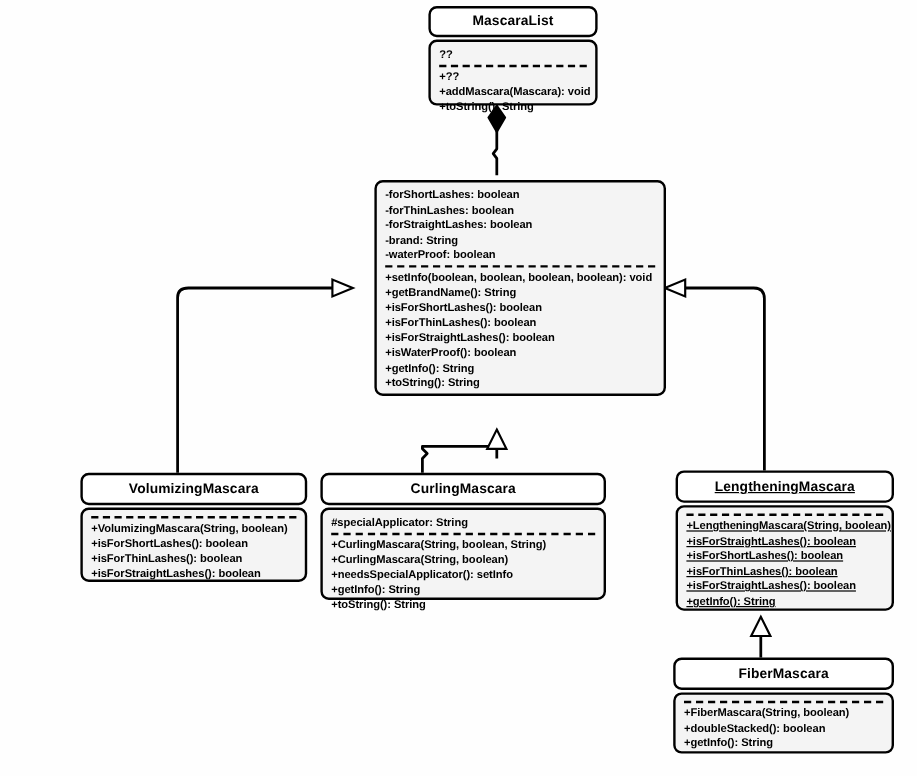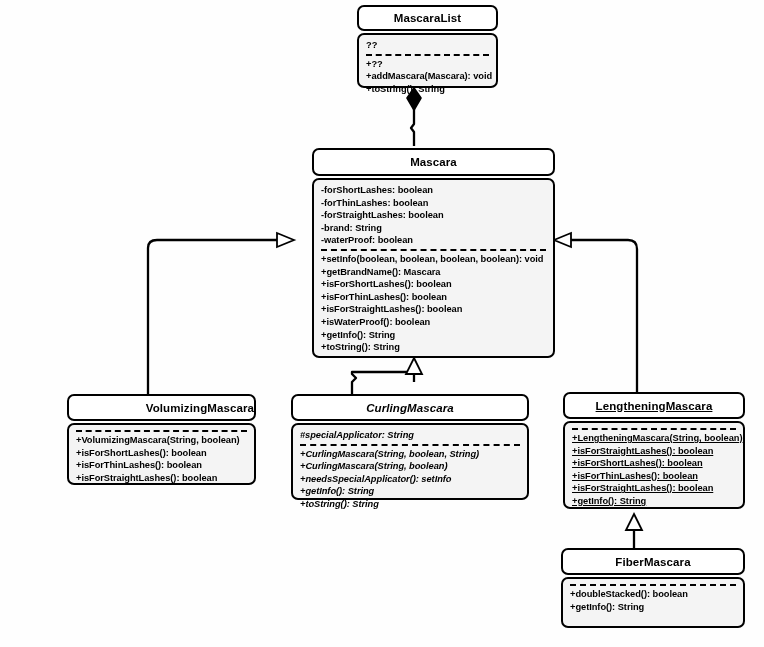--- a/index.html
+++ b/index.html
@@ -112,55 +112,52 @@
     <div class="uml-body" style="height:55px;">
       <div class="uml-row">??</div>
       <div class="uml-sep"></div>
       <div class="uml-row">+??</div>
       <div class="uml-row">+addMascara(Mascara): void</div>
       <div class="uml-row">+toString(): String</div>
     </div>
   </div>
 
   <div class="uml-class" style="left:285px; top:148px; width:270px;">
-    <div class="uml-header" style="height:28px;">
-      <span>Mascara</span>
-    </div>
     <div class="uml-body" style="height:180px;">
       <div class="uml-row">-forShortLashes: boolean</div>
       <div class="uml-row">-forThinLashes: boolean</div>
       <div class="uml-row">-forStraightLashes: boolean</div>
       <div class="uml-row">-brand: String</div>
       <div class="uml-row">-waterProof: boolean</div>
       <div class="uml-sep"></div>
       <div class="uml-row">+setInfo(boolean, boolean, boolean, boolean): void</div>
-      <div class="uml-row">+getBrandName(): Mascara</div>
+      <div class="uml-row">+getBrandName(): String</div>
       <div class="uml-row">+isForShortLashes(): boolean</div>
       <div class="uml-row">+isForThinLashes(): boolean</div>
       <div class="uml-row">+isForStraightLashes(): boolean</div>
       <div class="uml-row">+isWaterProof(): boolean</div>
       <div class="uml-row">+getInfo(): String</div>
       <div class="uml-row">+toString(): String</div>
     </div>
   </div>
 
   <div class="uml-class" style="left:40px; top:394px; width:216px;">
-    <div class="uml-header" style="height:27px;justify-content:flex-end;">
+    <div class="uml-header" style="height:27px;">
       <span>VolumizingMascara</span>
     </div>
     <div class="uml-body" style="height:62px;">
       <div class="uml-sep flush"></div>
       <div class="uml-row">+VolumizingMascara(String, boolean)</div>
       <div class="uml-row">+isForShortLashes(): boolean</div>
       <div class="uml-row">+isForThinLashes(): boolean</div>
       <div class="uml-row">+isForStraightLashes(): boolean</div>
     </div>
   </div>
 
-  <div class="uml-class" style="left:264px; top:394px; width:265px;font-style:italic;">
+  <div class="uml-class" style="left:240px; top:394px; width:265px;">
     <div class="uml-header" style="height:27px;">
       <span>CurlingMascara</span>
     </div>
     <div class="uml-body" style="height:77px;">
       <div class="uml-row">#specialApplicator: String</div>
       <div class="uml-sep"></div>
       <div class="uml-row">+CurlingMascara(String, boolean, String)</div>
       <div class="uml-row">+CurlingMascara(String, boolean)</div>
       <div class="uml-row">+needsSpecialApplicator(): setInfo</div>
       <div class="uml-row">+getInfo(): String</div>
@@ -182,18 +179,19 @@
       <div class="uml-row">+getInfo(): String</div>
     </div>
   </div>
 
   <div class="uml-class" style="left:534px; top:548px; width:211px;">
     <div class="uml-header" style="height:27px;">
       <span>FiberMascara</span>
     </div>
     <div class="uml-body" style="height:51px;">
       <div class="uml-sep flush"></div>
+      <div class="uml-row">+FiberMascara(String, boolean)</div>
       <div class="uml-row">+doubleStacked(): boolean</div>
       <div class="uml-row">+getInfo(): String</div>
     </div>
   </div>
 
 </div>
 
 </body></html>

